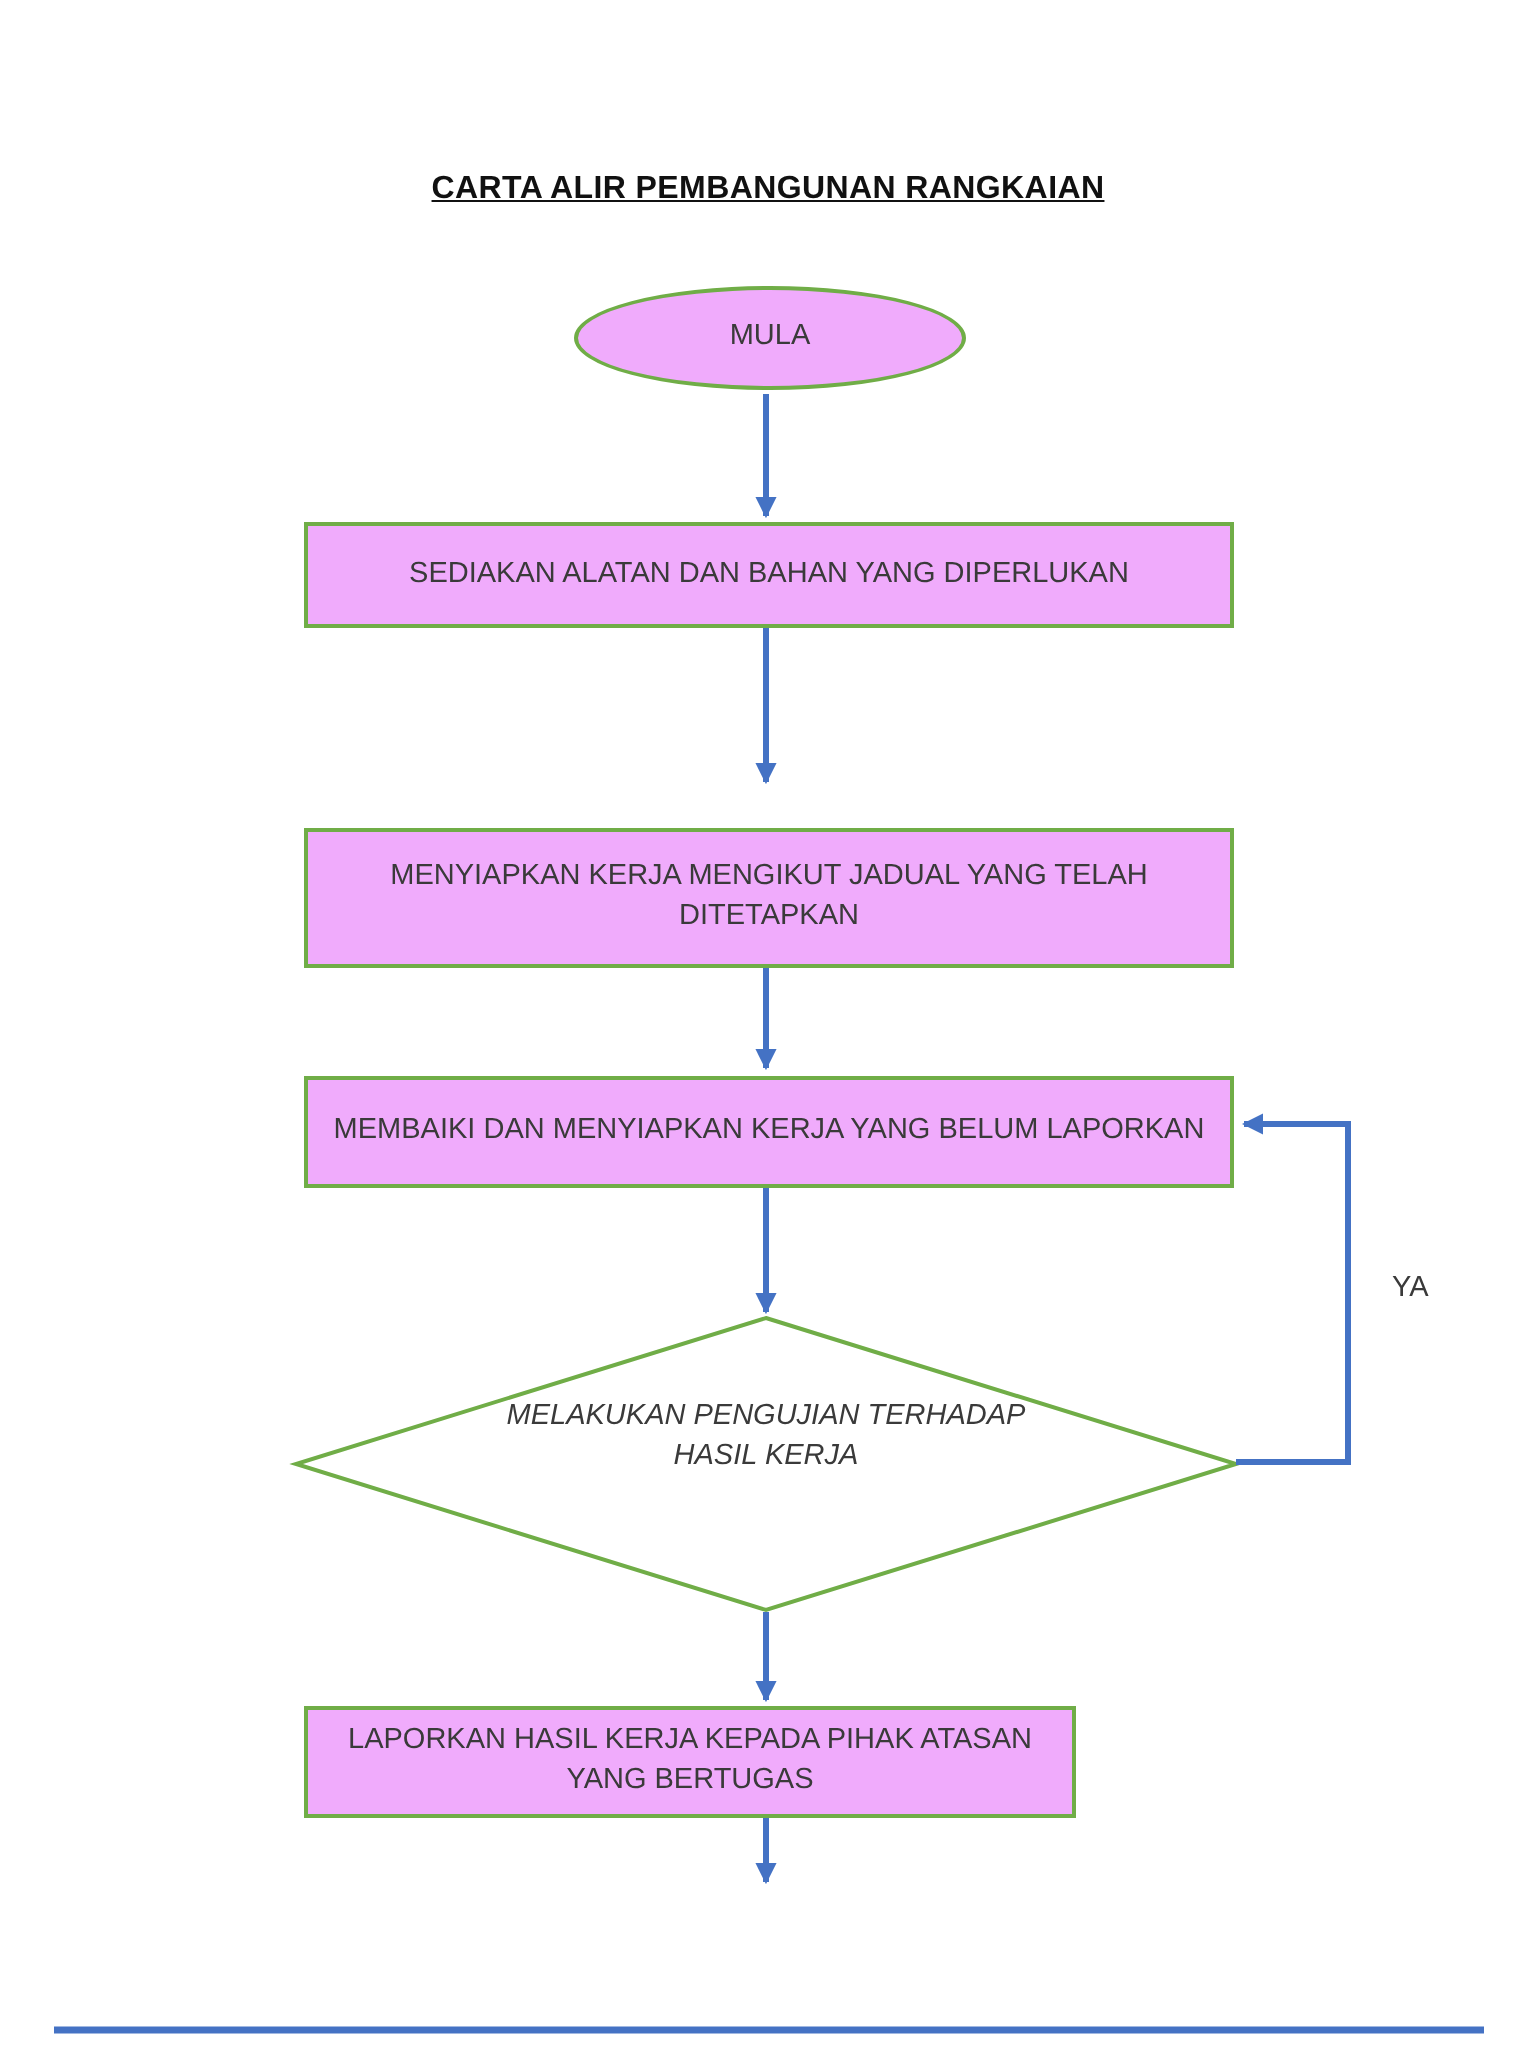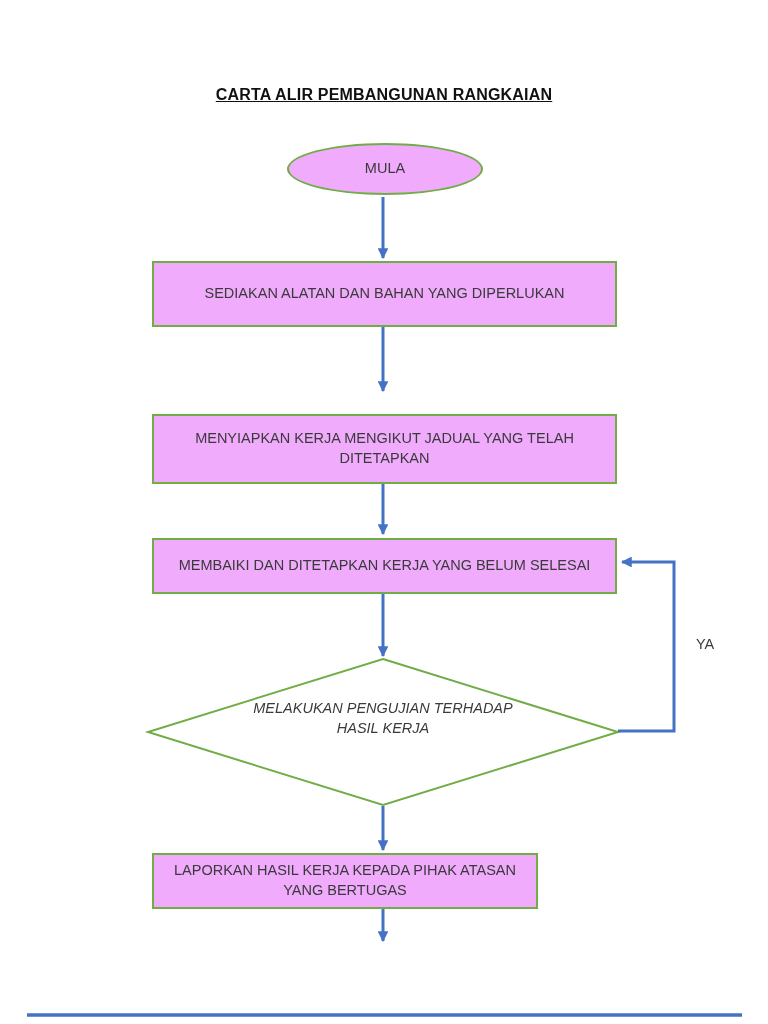--- a/index.html
+++ b/index.html
@@ -124,30 +124,30 @@
 
     <line class="divider" x1="27" y1="1015" x2="742" y2="1015"></line>
   </svg>
 
   <div class="title">CARTA ALIR PEMBANGUNAN RANGKAIAN</div>
 
   <div class="node terminator" style="left:287px; top:143px; width:196px; height:52px;">
     <span class="label">MULA</span>
   </div>
 
-  <div class="node process" style="left:152px; top:261px; width:465px; height:66px;">
+  <div class="node process" style="left:152px; top:261px; width:465px; height:53px;">
     <span class="label">SEDIAKAN ALATAN DAN BAHAN YANG DIPERLUKAN</span>
   </div>
 
   <div class="node process" style="left:152px; top:414px; width:465px; height:70px;">
     <span class="label">MENYIAPKAN KERJA MENGIKUT JADUAL YANG TELAH DITETAPKAN</span>
   </div>
 
   <div class="node process" style="left:152px; top:538px; width:465px; height:56px;">
-    <span class="label">MEMBAIKI DAN DITETAPKAN KERJA YANG BELUM SELESAI</span>
+    <span class="label">MEMBAIKI DAN MENYIAPKAN KERJA YANG BELUM LAPORKAN</span>
   </div>
 
   <div class="decision-label" style="left:233px; top:685px; width:300px; height:68px;">
     <span class="label">MELAKUKAN PENGUJIAN TERHADAP HASIL KERJA</span>
   </div>
 
   <div class="edge-label" style="left:696px; top:636px;">YA</div>
 
   <div class="edge-label" style="left:396px; top:860px;">TIDAK</div>
 

